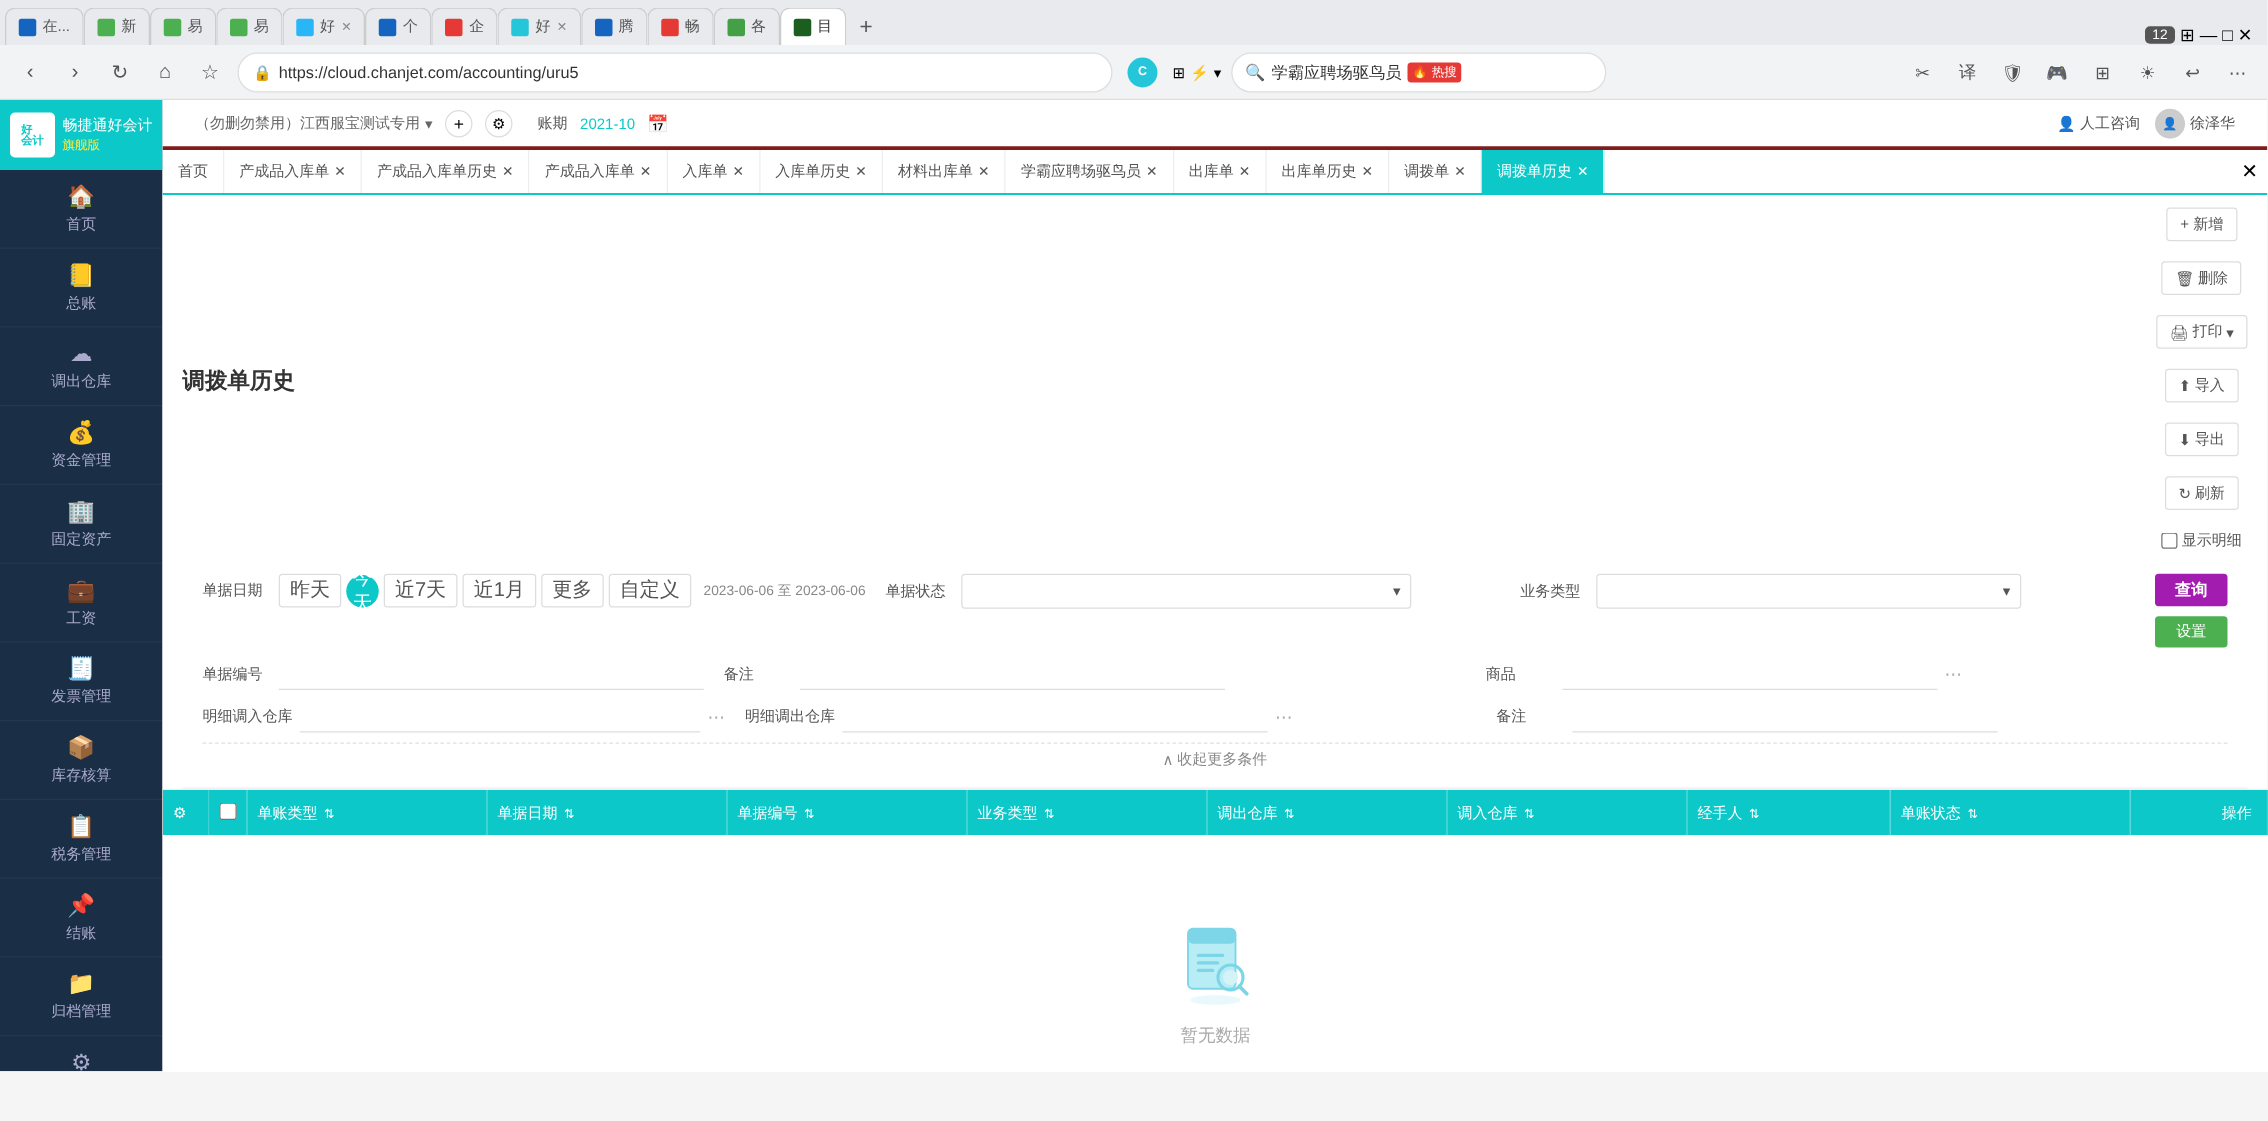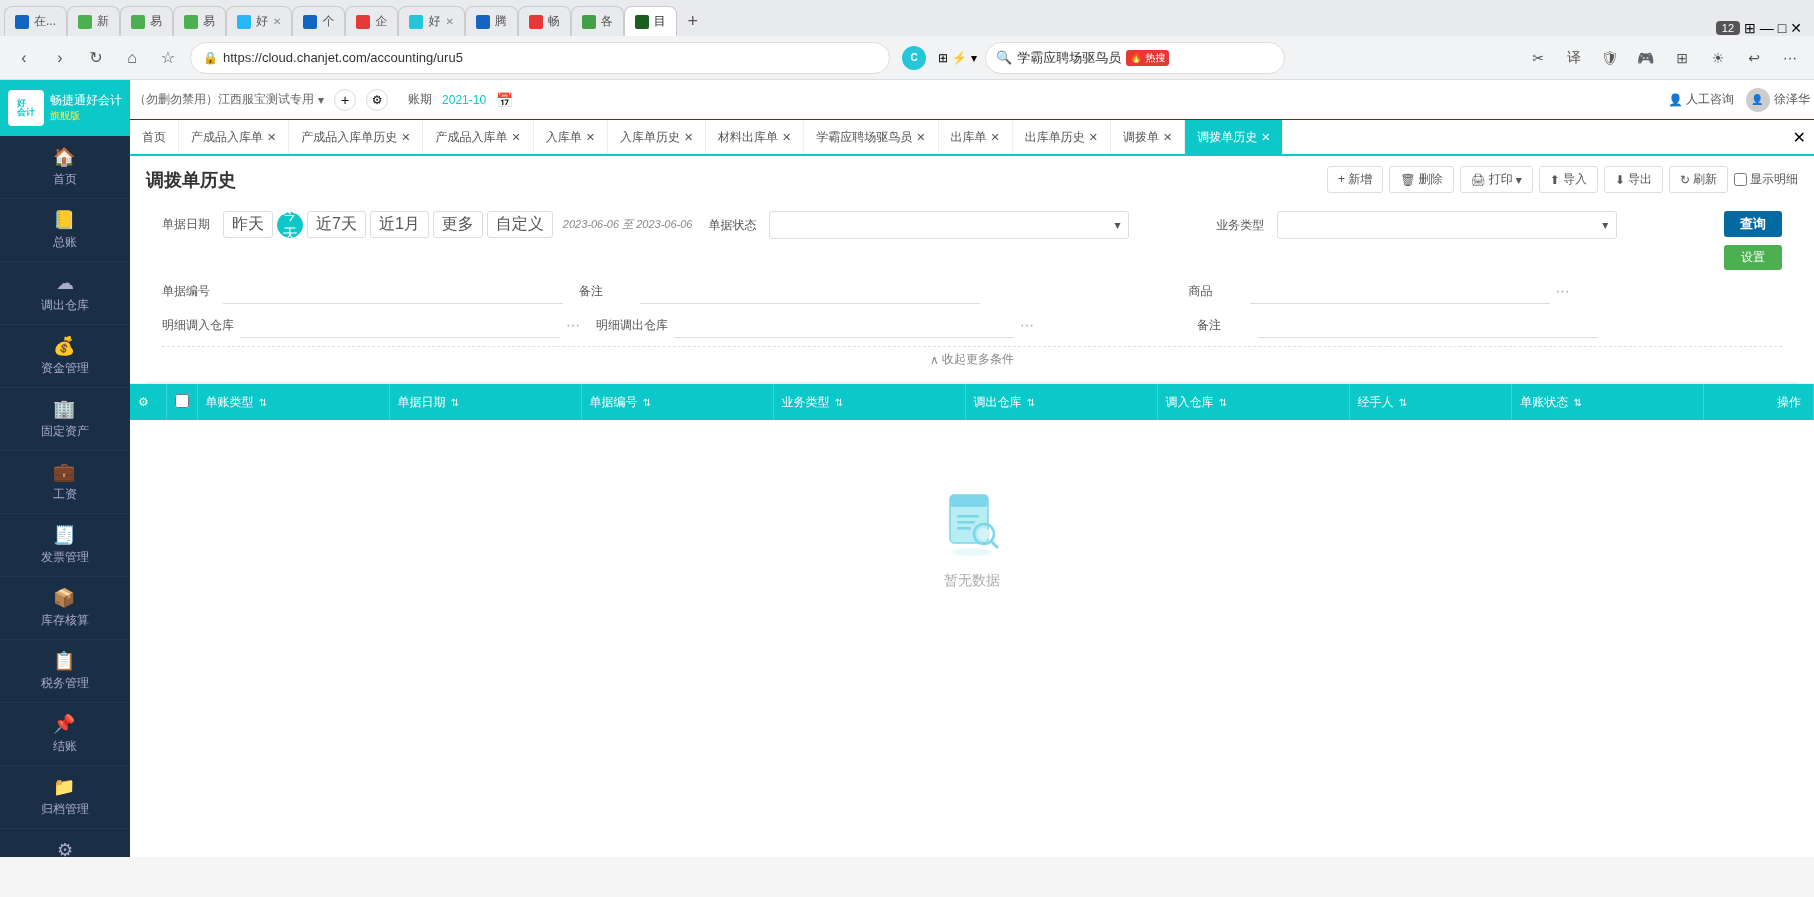--- a/index.html
+++ b/index.html
@@ -152,22 +152,22 @@
       overflow: hidden;
       background: #f5f5f5;
     }
 
     
     .top-bar {
       background: #fff;
       height: 40px;
       display: flex;
       align-items: center;
-      padding: 0 4px;
-      border-bottom: 1px solid #7f1d1d;
+      padding: 0 26px;
+      border-bottom: 3px solid #7f1d1d;
       gap: 10px;
     }
     .company-selector {
       display: flex;
       align-items: center;
       gap: 4px;
       font-size: 12px;
       color: #666;
       cursor: pointer;
     }
@@ -295,40 +295,40 @@
     }
     .date-btn.active {
       background: #0cc8c8;
       color: #fff;
       border-color: #0cc8c8;
       border-radius: 50%;
       width: 26px; height: 26px;
       display: flex; align-items: center; justify-content: center;
       padding: 0;
     }
-    .date-range-text { font-size: 11px; color: #888; margin-left: 4px; font-style: italic; }
+    .date-range-text { font-size: 11px; color: #888; margin-left: 4px; }
     .filter-select {
       flex: 1;
       max-width: 350px;
       height: 28px;
       border: 1px solid #ddd;
       border-radius: 3px;
       background: #fff;
       padding: 0 8px;
       font-size: 12px;
       color: #555;
       display: flex;
       align-items: center;
       justify-content: space-between;
       cursor: pointer;
       position: relative;
     }
     .query-btn {
       padding: 4px 16px;
-      background: #0369a1;
+      background: #a21caf;
       color: #fff;
       border: none;
       border-radius: 3px;
       font-size: 13px;
       cursor: pointer;
       font-weight: bold;
     }
     .setting-btn {
       padding: 4px 12px;
       background: #4caf50;
@@ -660,21 +660,21 @@
       <div style="margin-left:auto;padding-right:8px;display:flex;align-items:center;">
         <span style="font-size:16px;cursor:pointer;">✕</span>
       </div>
     </div>
 
     <div style="flex:1;overflow:auto;display:flex;flex-direction:column;">
 
       <div class="page-header">
         <div class="page-title-row">
           <span class="page-title">调拨单历史</span>
-          <div style="display:flex;align-items:center;gap:6px;">
+          <div style="display:flex;align-items:center;gap:16px;flex-direction:column;">
             <button class="action-btn">+ 新增</button>
             <button class="action-btn">
               <span>🗑</span>
               <span>删除</span>
             </button>
             <button class="action-btn">
               <span>🖨</span>
               <span>打印</span>
               <span>▾</span>
             </button>

